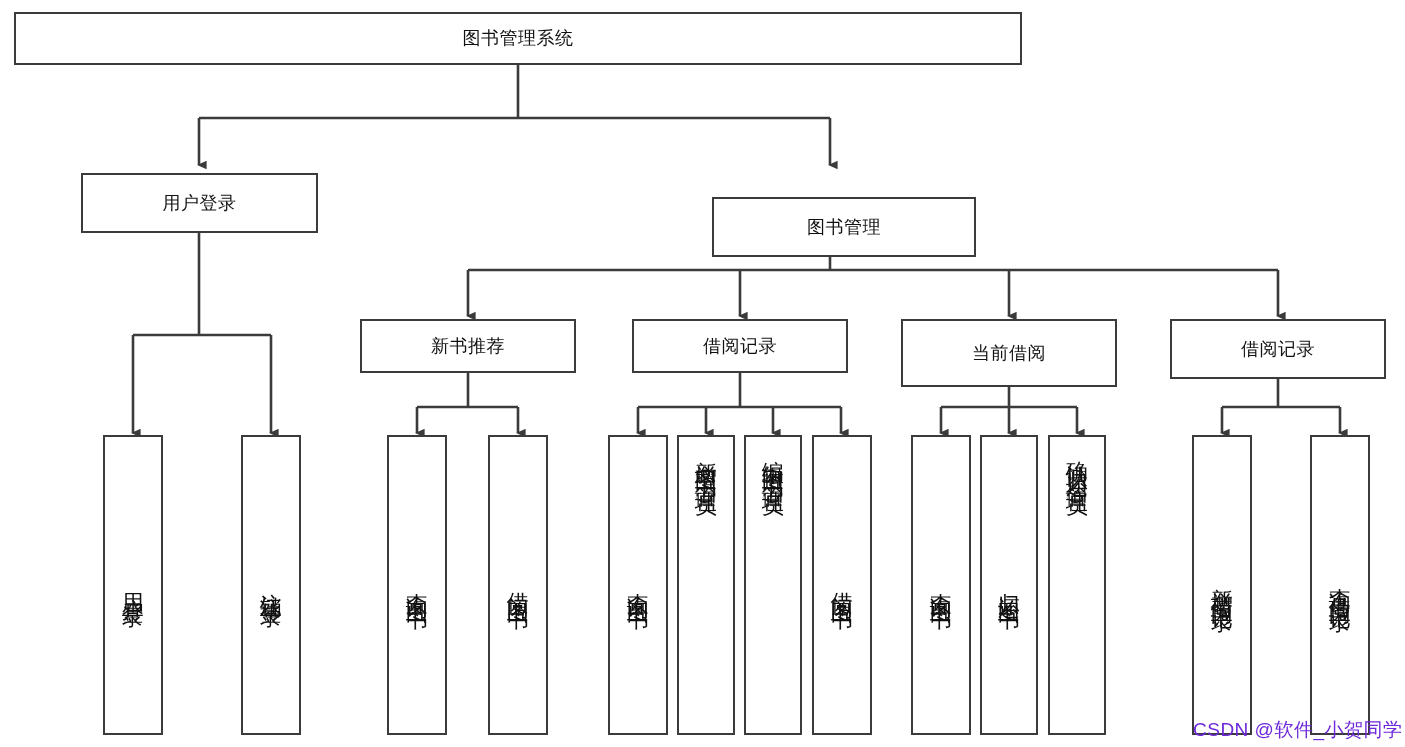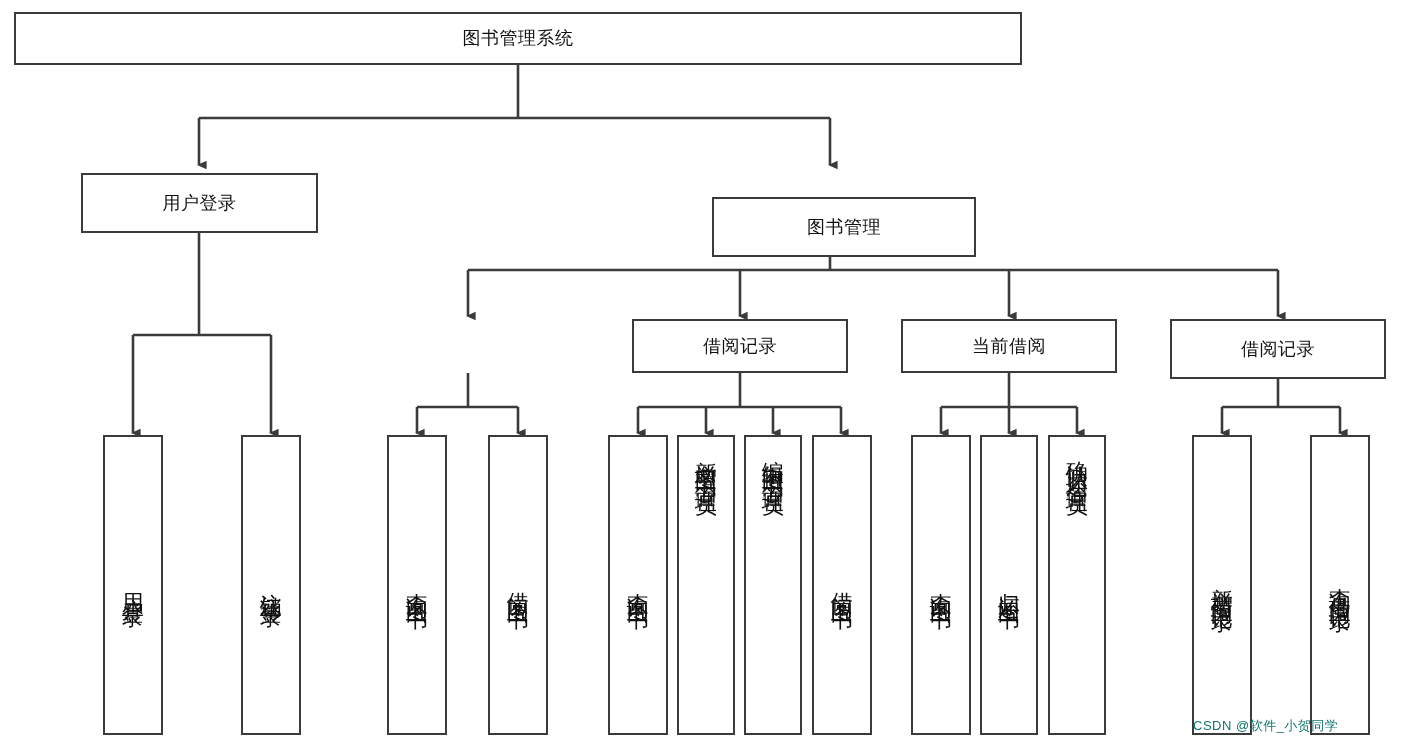--- a/index.html
+++ b/index.html
@@ -57,22 +57,22 @@
     font-size: 22px;
   }
   .node.leaf.centered {
     align-items: center;
   }
   .node.leaf.topped .node-label {
     margin-top: 6px;
   }
   .watermark {
     position: absolute;
-    font-size: 13px;
-    color: #0f766e;
+    font-size: 19px;
+    color: #6d28d9;
     letter-spacing: 0.5px;
     white-space: nowrap;
     z-index: 5;
   }
 </style>
 </head>
 <body>
 
 <div id="canvas">
 
@@ -134,26 +134,29 @@
   </div>
 
   <div class="node" style="left:81px; top:173px; width:237px; height:60px;">
     <span class="node-label">用户登录</span>
   </div>
 
   <div class="node" style="left:712px; top:173px; width:264px; height:60px;margin-top:24px;">
     <span class="node-label">图书管理</span>
   </div>
 
+  <div class="node" style="left:360px; top:319px; width:216px; height:54px;">
+    <span class="node-label">新书推荐</span>
+  </div>
 
   <div class="node" style="left:632px; top:319px; width:216px; height:54px;">
     <span class="node-label">借阅记录</span>
   </div>
 
-  <div class="node" style="left:901px; top:319px; width:216px; height:54px;">
+  <div class="node" style="left:901px; top:319px; width:216px; height:68px;">
     <span class="node-label">当前借阅</span>
   </div>
 
   <div class="node" style="left:1170px; top:319px; width:216px; height:60px;">
     <span class="node-label">借阅记录</span>
   </div>
 
   <div class="node leaf centered" style="left:103px; top:435px; width:60px; height:300px;">
     <span class="node-label">用户登录</span>
   </div>

